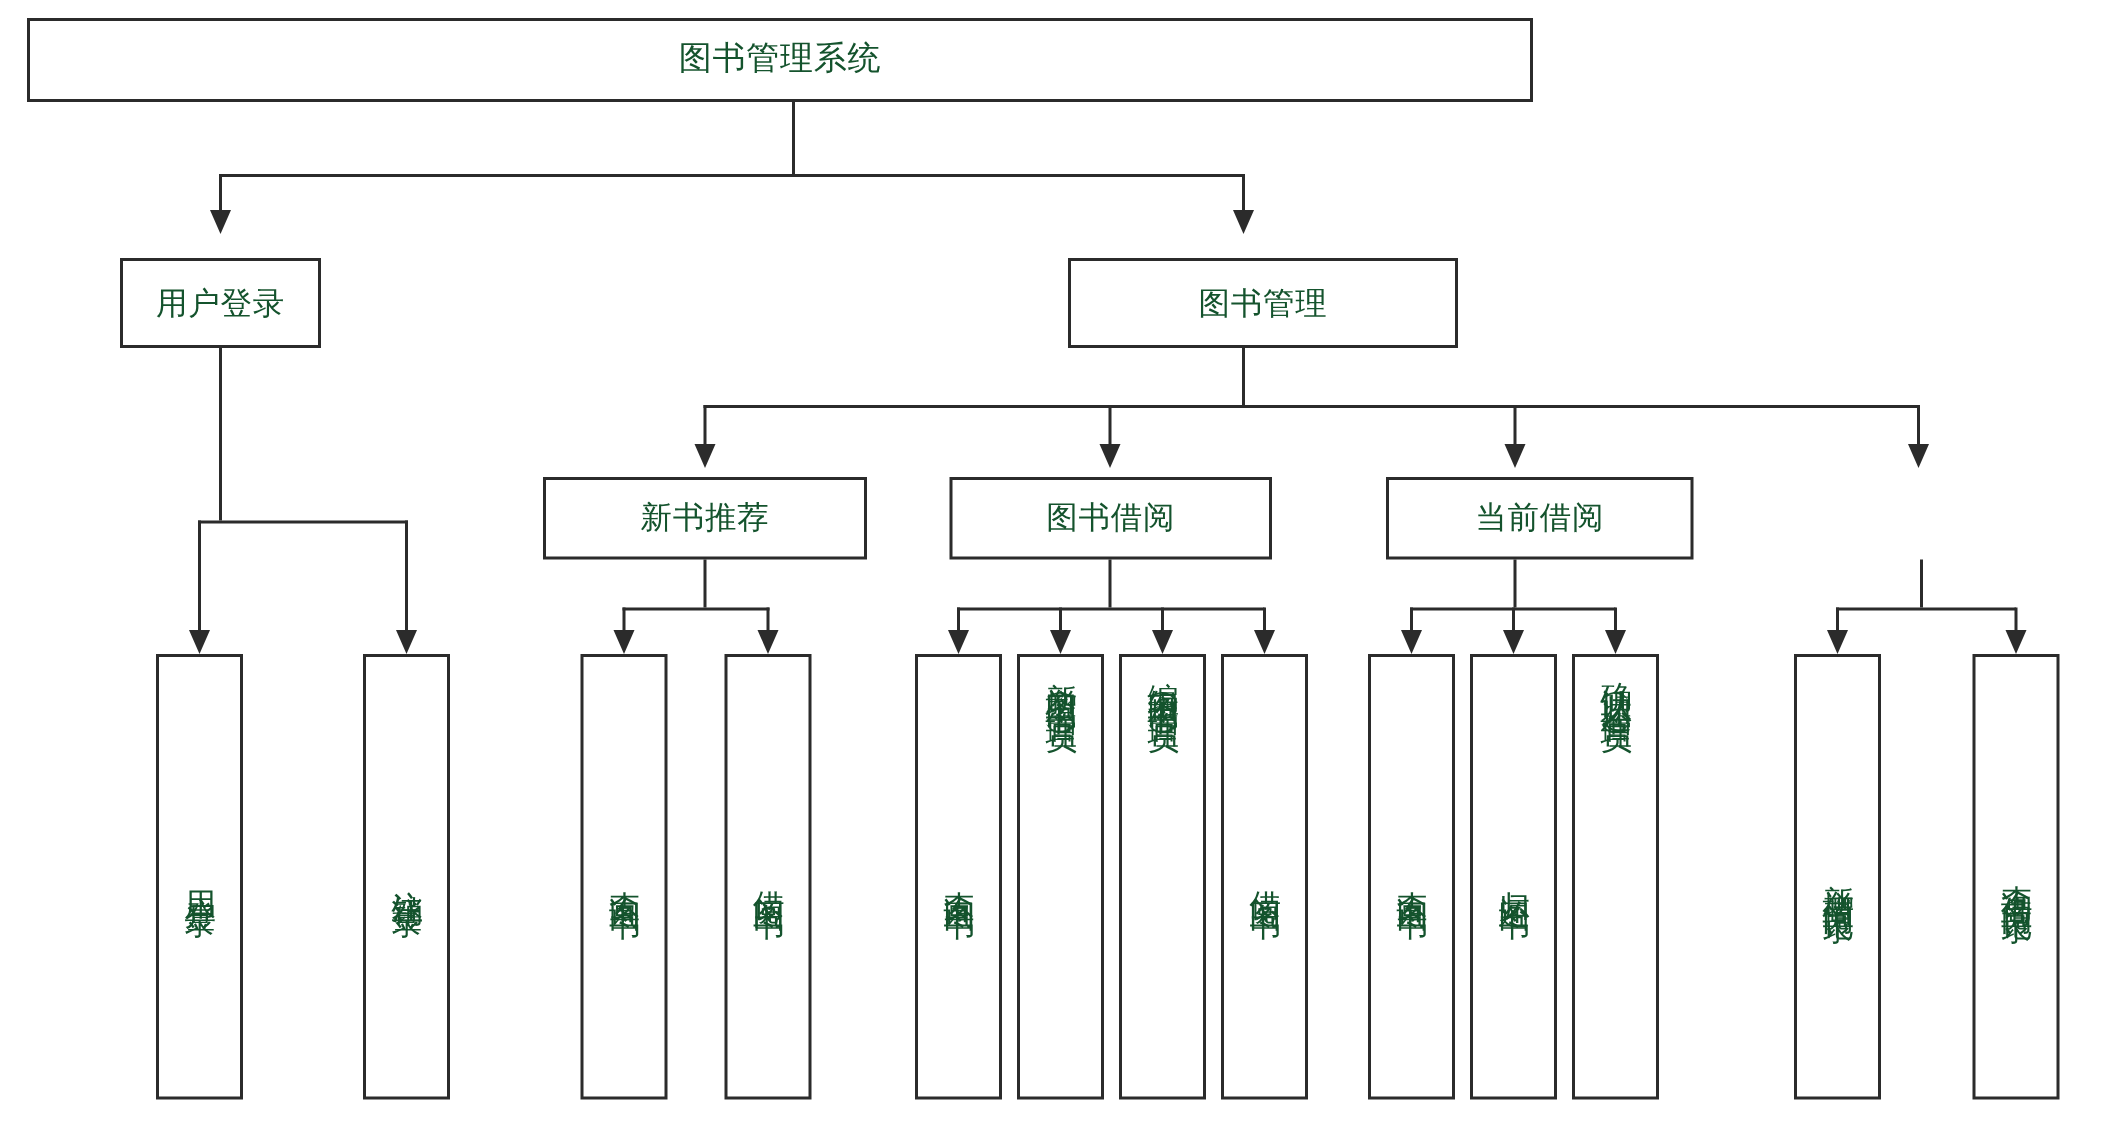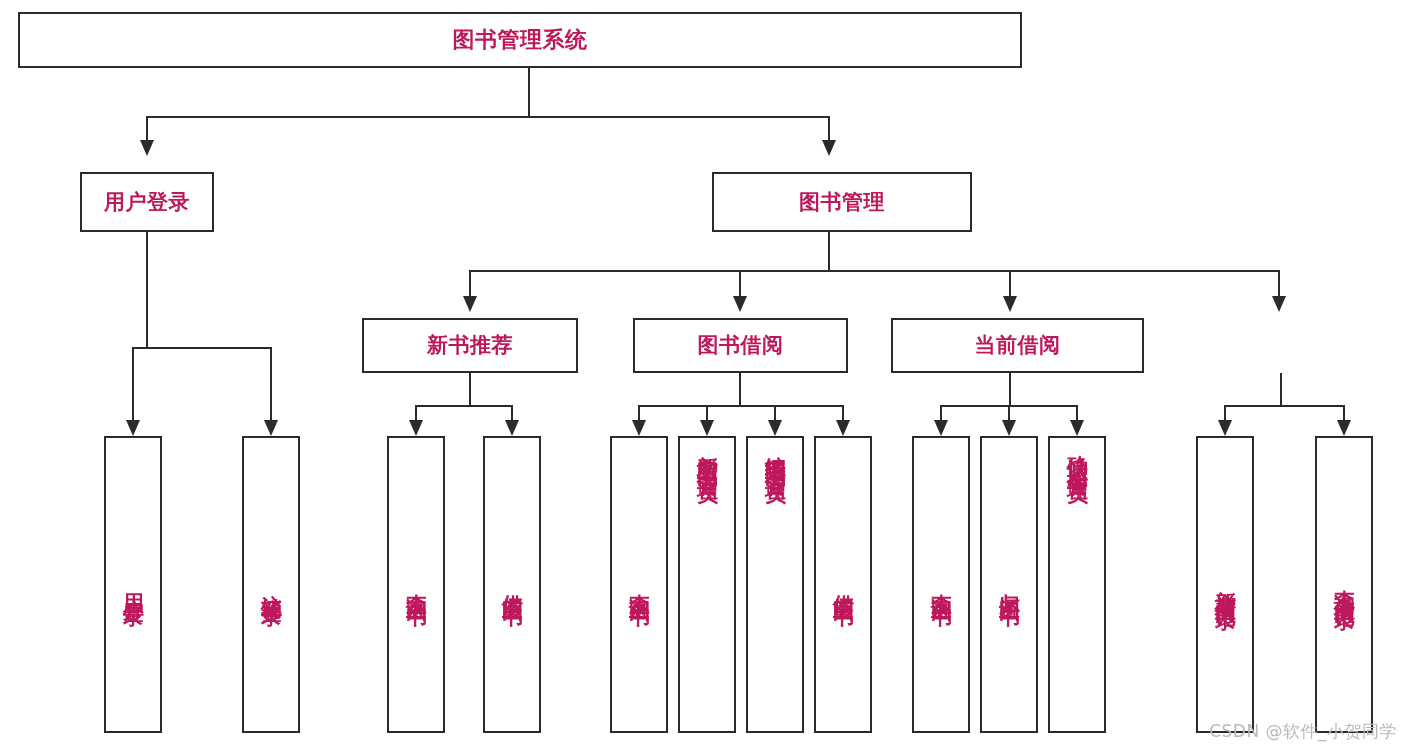--- a/index.html
+++ b/index.html
@@ -26,22 +26,22 @@
     border: 2px solid #2b2b2b;
     display: flex;
     align-items: center;
     justify-content: center;
     color: #1a1a1a;
   }
   .node-label {
     display: block;
     line-height: 1.18;
     letter-spacing: 0.5px;
-    color: #be185d;
-    font-weight: 700;
+    color: #14532d;
+    font-weight: 400;
   }
   .node.root  { border-width: 2px; }
   .node.root .node-label  { font-size: 22px; }
   .node.lvl2 .node-label  { font-size: 21px; }
   .node.lvl3 .node-label  { font-size: 21px; }
 
   
   .node.leaf {
     align-items: flex-start;
     justify-content: center;
@@ -137,21 +137,21 @@
   <div class="arrow" style="left:1272px; top:296px;"></div>
 
   <div class="node lvl3" style="left:633px; top:318px; width:215px; height:55px;">
     <span class="node-label">图书借阅</span>
   </div>
 
   <div class="node lvl3" style="left:362px; top:318px; width:216px; height:55px;">
     <span class="node-label">新书推荐</span>
   </div>
 
-  <div class="node lvl3" style="left:891px; top:318px; width:253px; height:55px;">
+  <div class="node lvl3" style="left:924px; top:318px; width:205px; height:55px;">
     <span class="node-label">当前借阅</span>
   </div>
 
 
   <div class="conn v" style="left:469px; top:373px; height:32px;"></div>
   <div class="conn h" style="left:415px; top:405px; width:98px;"></div>
   <div class="conn v" style="left:415px; top:405px; height:17px;"></div>
   <div class="arrow" style="left:409px; top:420px;"></div>
   <div class="conn v" style="left:511px; top:405px; height:17px;"></div>
   <div class="arrow" style="left:505px; top:420px;"></div>
@@ -220,15 +220,14 @@
     <span class="node-label">确认归还（管理员）</span>
   </div>
 
   <div class="node leaf center-v" style="left:1196px; top:436px; width:58px; height:297px;">
     <span class="node-label">新增借阅记录</span>
   </div>
   <div class="node leaf center-v" style="left:1315px; top:436px; width:58px; height:297px;">
     <span class="node-label">查询借阅记录</span>
   </div>
 
-  <div id="watermark">CSDN @软件_小贺同学</div>
 
 </div>
 
 </body></html>

